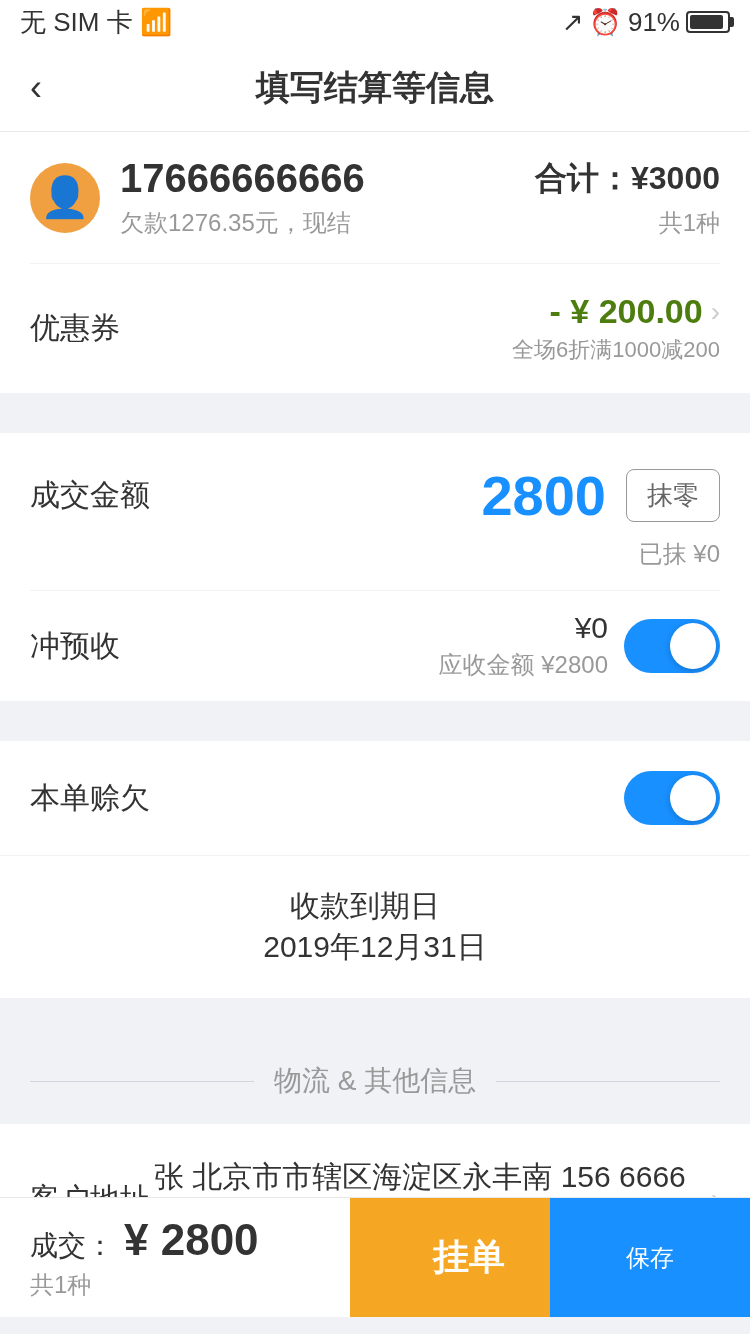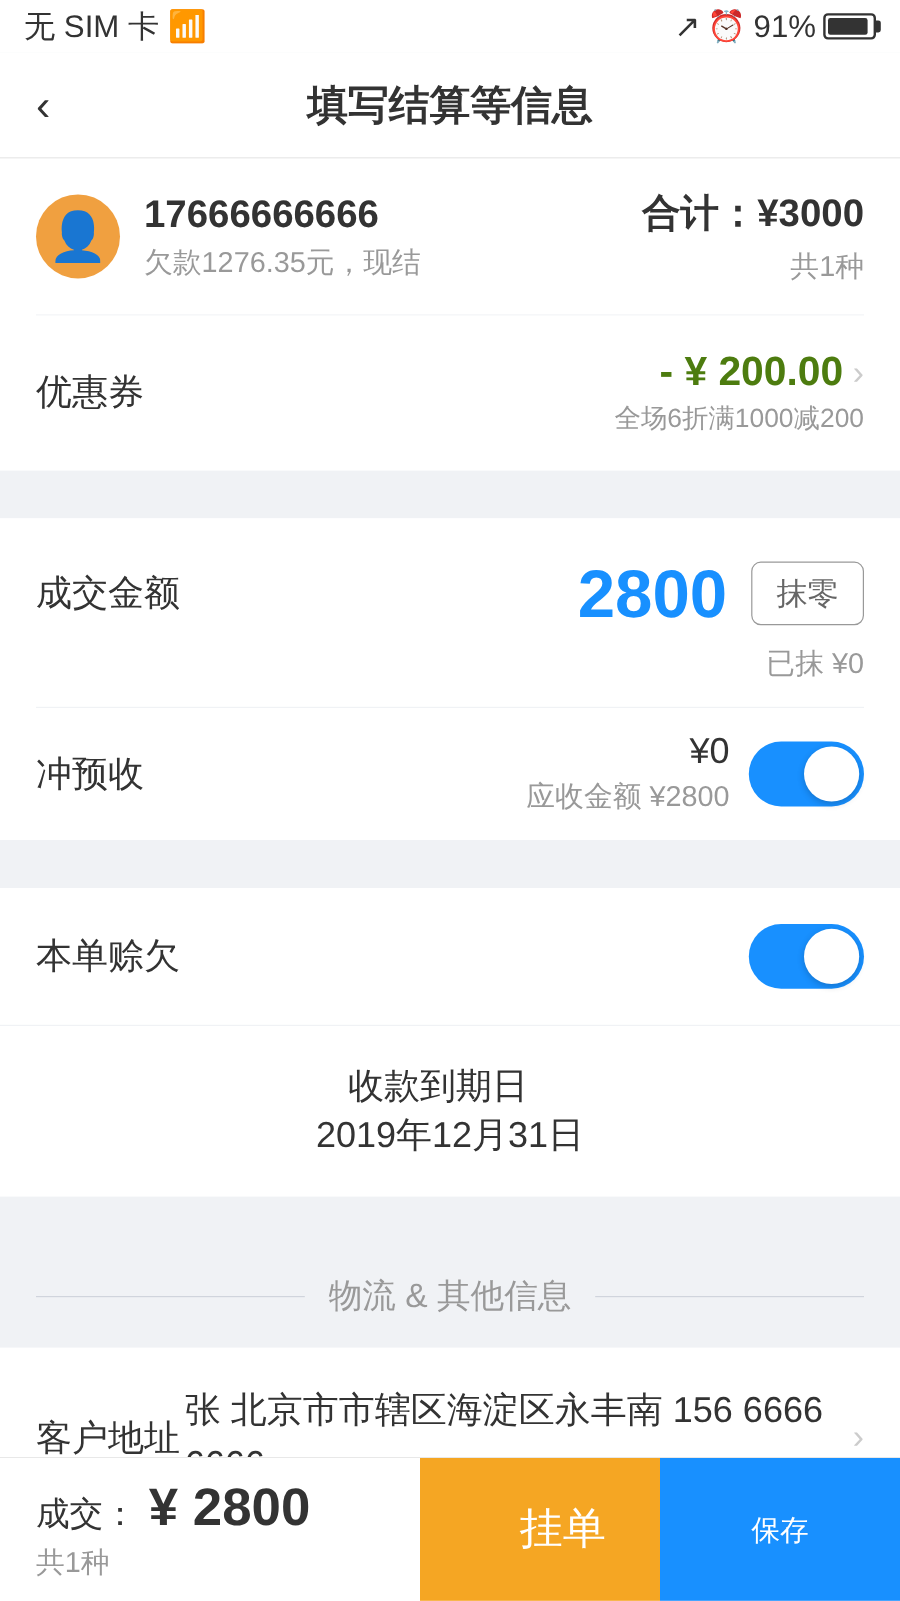--- a/index.html
+++ b/index.html
@@ -85,21 +85,21 @@
     .avatar {
       width: 70px; height: 70px;
       border-radius: 50%;
       background: #f0a040;
       display: flex; align-items: center; justify-content: center;
       margin-right: 20px;
       flex-shrink: 0;
     }
     .avatar-icon { font-size: 40px; color: #fff; }
     .user-info { flex: 1; }
-    .user-phone { font-size: 32px; font-weight: 600; color: #333; }
+    .user-phone { font-size: 40px; font-weight: 600; color: #333; }
     .user-debt { font-size: 24px; color: #999; margin-top: 6px; }
     .user-total { text-align: right; }
     .total-amount { font-size: 32px; font-weight: 600; color: #333; }
     .total-count { font-size: 24px; color: #999; margin-top: 6px; }
 
     
     .divider { height: 1px; background: #f0f2f5; margin: 0 30px; }
 
     
     .coupon-row {
@@ -226,21 +226,21 @@
       padding: 30px 30px;
       background: #fff;
     }
     .address-label { font-size: 30px; color: #333; flex-shrink: 0; margin-right: 4px; }
     .address-content { font-size: 30px; color: #333; flex: 1; line-height: 1.5; }
     .address-arrow { font-size: 28px; color: #ccc; flex-shrink: 0; margin-left: 10px; }
 
     
     .bottom-bar {
       position: fixed;
-      bottom: 0;
+      bottom: 17px;
       left: 0;
       width: 750px;
       height: 120px;
       display: flex;
       align-items: stretch;
       background: #fff;
       border-top: 1px solid #e8e8e8;
     }
     .bottom-summary {
       flex: 1;
@@ -253,21 +253,21 @@
     .bottom-deal-label { font-size: 28px; color: #333; }
     .bottom-deal-amount { font-size: 44px; font-weight: 700; color: #333; }
     .bottom-deal-count { font-size: 24px; color: #999; margin-top: 4px; }
     .btn-hang {
       width: 200px;
       background: #f5a623;
       color: #fff;
       font-size: 36px;
       display: flex; align-items: center; justify-content: center;
       cursor: pointer;
-      font-weight: 400;
+      font-weight: 700;
       padding-left: 38px;
     }
     .btn-save {
       width: 200px;
       background: #1890ff;
       color: #fff;
       font-size: 24px;
       display: flex; align-items: center; justify-content: center;
       cursor: pointer;
       font-weight: 500;

